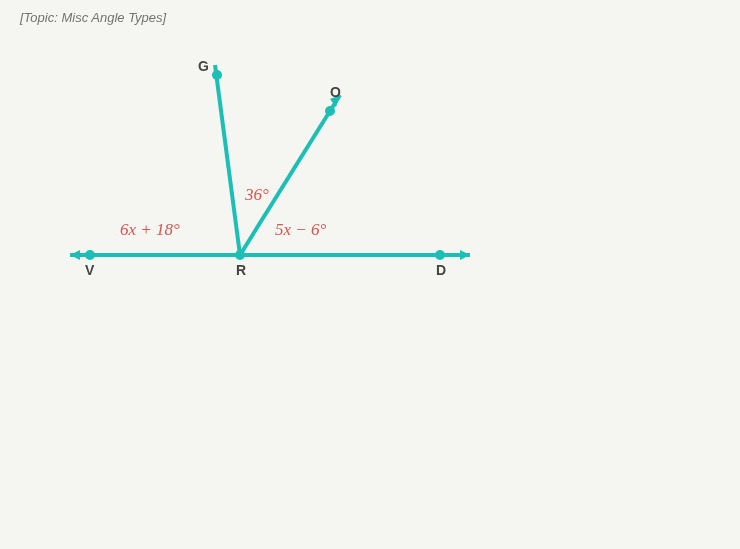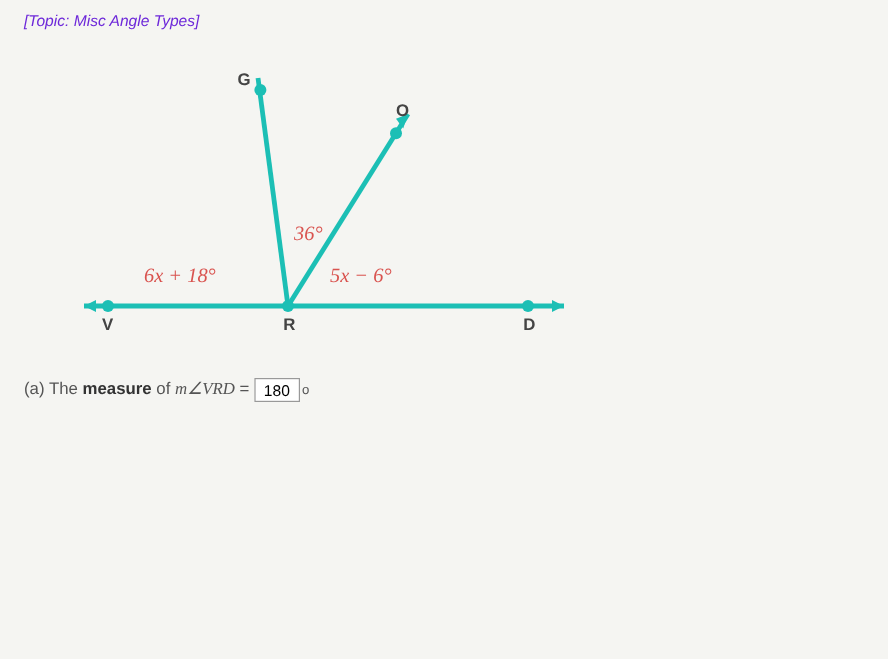--- a/index.html
+++ b/index.html
@@ -7,21 +7,21 @@
       font-family: Arial, sans-serif;
       background: #f5f5f2;
       width: 740px;
       height: 549px;
       padding: 10px 20px;
       color: #444;
       font-size: 14px;
     }
     .topic {
       font-style: italic;
-      color: #6d28d9;
+      color: #737373;
       font-size: 13px;
       margin-bottom: 10px;
     }
     .diagram {
       position: relative;
       width: 430px;
       height: 260px;
       margin: 0 auto 20px 30px;
     }
     .questions {
@@ -80,20 +80,17 @@
     <text x="280" y="62" class="svg-label">O</text>
 
     <text x="70" y="200" class="svg-expr">6x + 18°</text>
     <text x="195" y="165" class="svg-expr">36°</text>
     <text x="225" y="200" class="svg-expr">5x − 6°</text>
   </svg>
 </div>
 
 <div class="questions">
 
-  <div class="question">
-    <span>(a) The </span><strong>measure</strong><span> of </span><span class="angle-sym">m∠VRD</span><span> = </span><input class="answer" value="180" style=""><span class="deg-unit">o</span>
-  </div>
 
 
 
 
 </div>
 
 </body></html>

